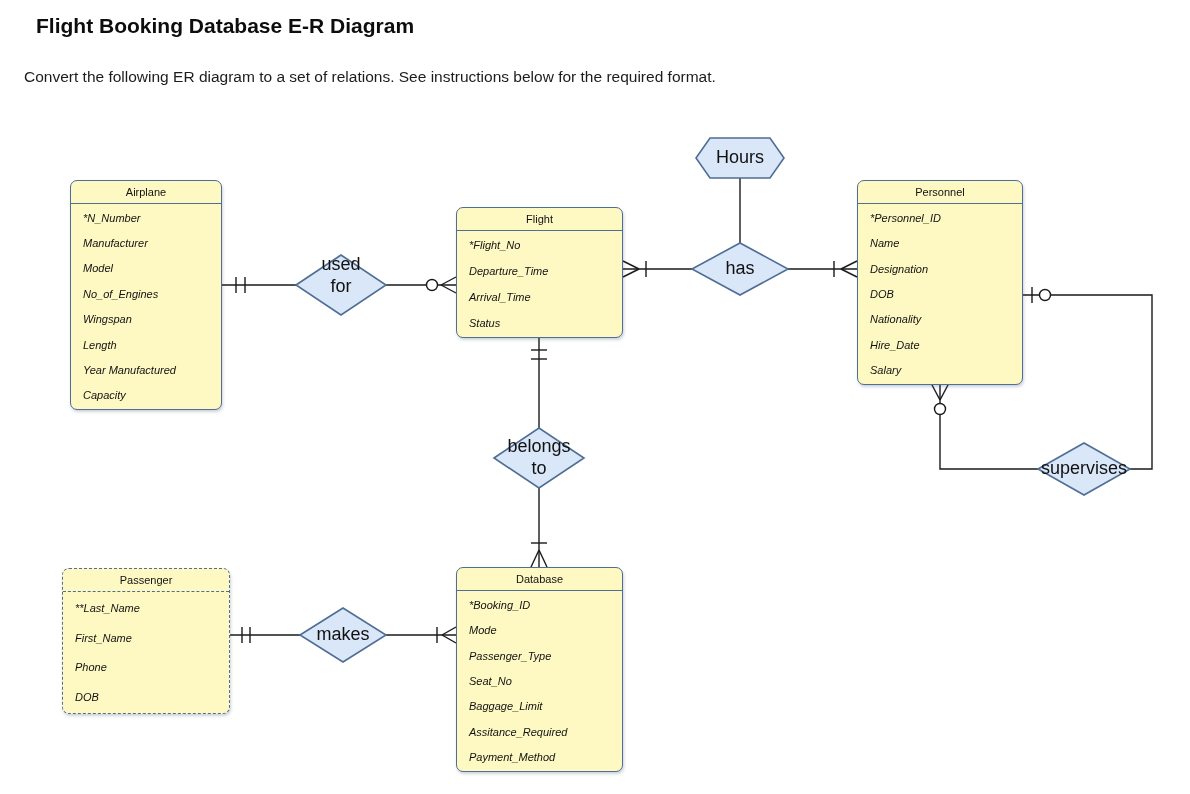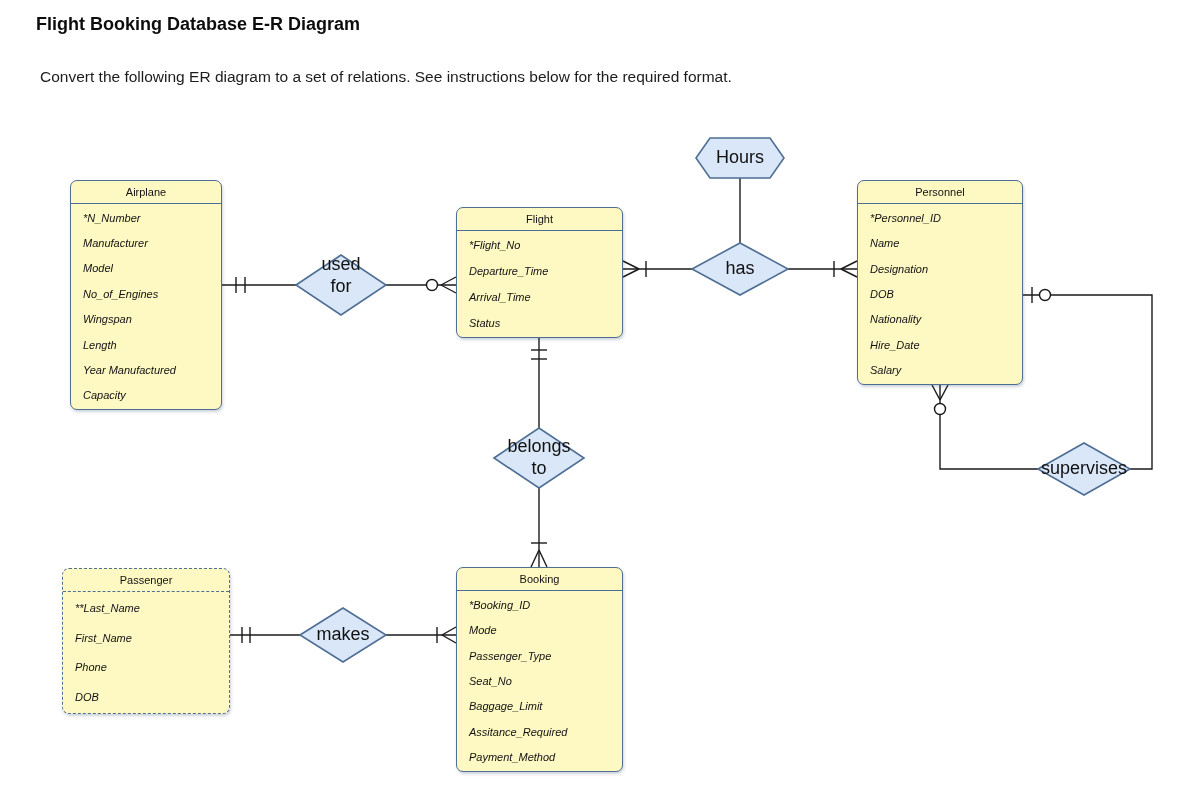--- a/index.html
+++ b/index.html
@@ -5,24 +5,24 @@
   * { margin: 0; padding: 0; box-sizing: border-box; }
   html, body { background: #ffffff; }
   body {
     font-family: "Liberation Sans", sans-serif;
     width: 1190px; height: 794px;
     position: relative; overflow: hidden;
     color: #111;
   }
   .title {
     position: absolute; left: 36px; top: 14px;
-    font-size: 18px; font-weight: 700; color: #0d0d0d;
+    font-size: 21px; font-weight: 700; color: #0d0d0d;
   }
   .subtitle {
-    position: absolute; left: 40px; top: 68px;
+    position: absolute; left: 24px; top: 68px;
     font-size: 15.5px; color: #1c1c1c;
   }
   svg.wires { position: absolute; left: 0; top: 0; }
   .entity {
     position: absolute;
     background: #fef9c3;
     border: 1.6px solid #4f6e94;
     border-radius: 7px;
     display: flex; flex-direction: column;
     box-shadow: 1px 2px 3px rgba(60,80,110,0.25);
@@ -155,21 +155,21 @@
   <div class="entity-header">Passenger</div>
   <div class="entity-attrs">
     <div class="attr">**Last_Name</div>
     <div class="attr">First_Name</div>
     <div class="attr">Phone</div>
     <div class="attr">DOB</div>
   </div>
 </div>
 
 <div class="entity" style="left:456px; top:567px; width:167px; height:205px;">
-  <div class="entity-header">Booking</div>
+  <div class="entity-header">Database</div>
   <div class="entity-attrs">
     <div class="attr">*Booking_ID</div>
     <div class="attr">Mode</div>
     <div class="attr">Passenger_Type</div>
     <div class="attr">Seat_No</div>
     <div class="attr">Baggage_Limit</div>
     <div class="attr">Assitance_Required</div>
     <div class="attr">Payment_Method</div>
   </div>
 </div>

